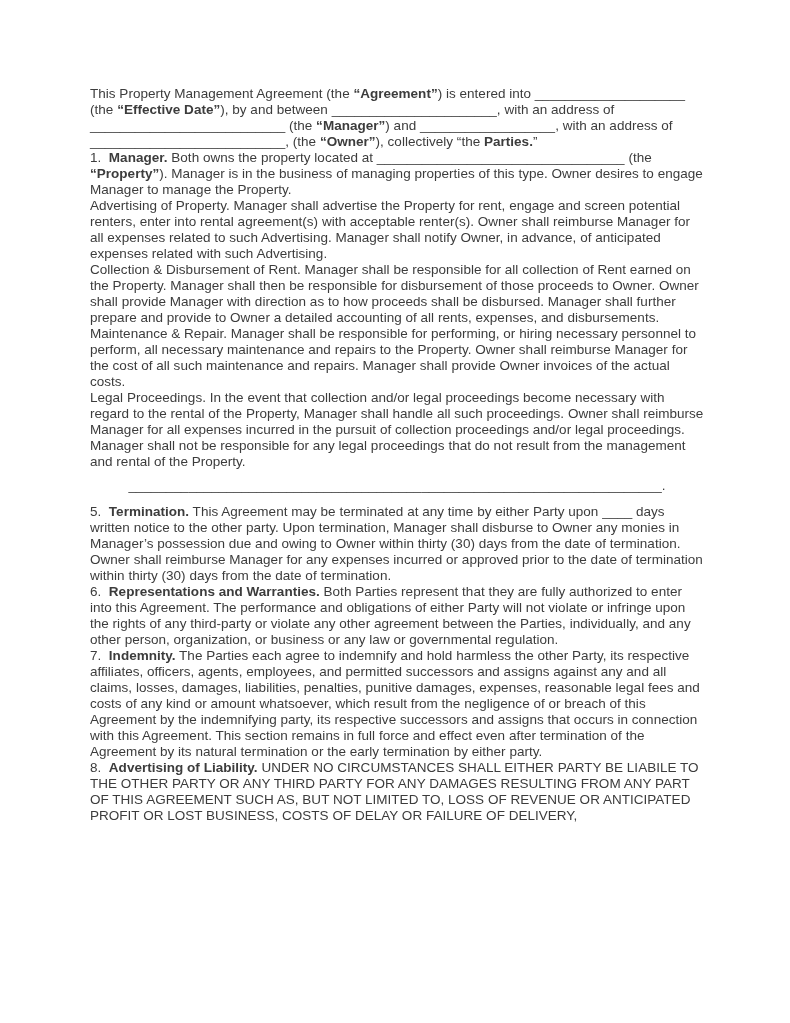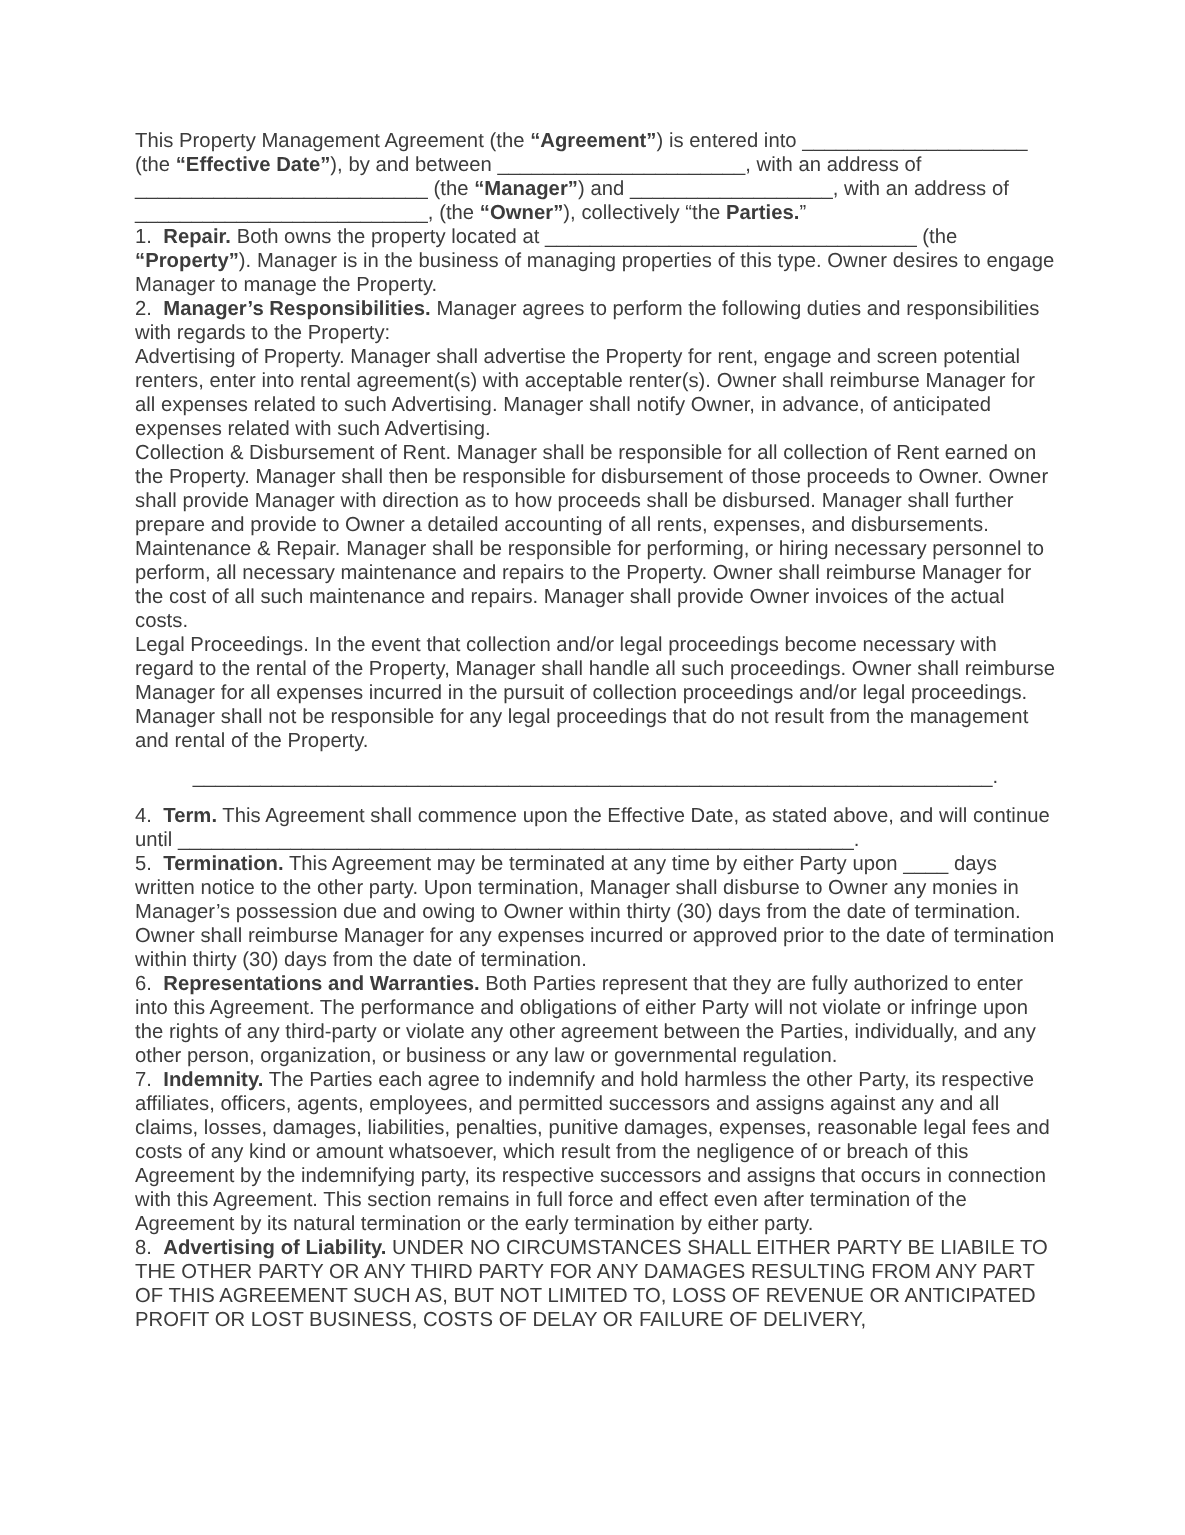--- a/index.html
+++ b/index.html
@@ -40,26 +40,24 @@
   .b { font-weight: bold; }
   .u { }
   .blank { letter-spacing: 0; }
 </style>
 </head>
 <body>
 
 <div class="page">
   <div class="doc">
       <p><span class="">This Property Management Agreement (the </span><span class="b">“Agreement”</span><span class="">) is entered into </span><span class=" blank">____________________</span><span class=""> (the </span><span class="b">“Effective Date”</span><span class="">), by and between </span><span class=" blank">______________________</span><span class="">, with an address of </span><span class=" blank">__________________________</span><span class=""> (the </span><span class="b">“Manager”</span><span class="">) and </span><span class=" blank">__________________</span><span class="">, with an address of </span><span class=" blank">__________________________</span><span class="">, (the </span><span class="b">“Owner”</span><span class="">), collectively “the </span><span class="b">Parties.</span><span class="">”</span></p>
-      <p><span class="">1.&nbsp; </span><span class="b">Repair.</span><span class=""> Both owns the property located at </span><span class=" blank">_________________________________</span><span class=""> (the </span><span class="b">“Property”</span><span class="">). Manager is in the business of managing properties of this type. Owner desires to engage Manager to manage the Property.</span></p>
-      <p><span class="">2.&nbsp; </span><span class="b">Manager’s Responsibilities.</span><span class=""> Manager agrees to perform the following duties and responsibilities with regards to the Property:</span></p>
+      <p><span class="">1.&nbsp; </span><span class="b">Manager.</span><span class=""> Both owns the property located at </span><span class=" blank">_________________________________</span><span class=""> (the </span><span class="b">“Property”</span><span class="">). Manager is in the business of managing properties of this type. Owner desires to engage Manager to manage the Property.</span></p>
       <p><span class="u">Advertising of Property.</span><span class=""> Manager shall advertise the Property for rent, engage and screen potential renters, enter into rental agreement(s) with acceptable renter(s). Owner shall reimburse Manager for all expenses related to such Advertising. Manager shall notify Owner, in advance, of anticipated expenses related with such Advertising.</span></p>
       <p><span class="u">Collection &amp; Disbursement of Rent.</span><span class=""> Manager shall be responsible for all collection of Rent earned on the Property. Manager shall then be responsible for disbursement of those proceeds to Owner. Owner shall provide Manager with direction as to how proceeds shall be disbursed. Manager shall further prepare and provide to Owner a detailed accounting of all rents, expenses, and disbursements.</span></p>
       <p><span class="u">Maintenance &amp; Repair.</span><span class=""> Manager shall be responsible for performing, or hiring necessary personnel to perform, all necessary maintenance and repairs to the Property. Owner shall reimburse Manager for the cost of all such maintenance and repairs. Manager shall provide Owner invoices of the actual costs.</span></p>
       <p><span class="u">Legal Proceedings.</span><span class=""> In the event that collection and/or legal proceedings become necessary with regard to the rental of the Property, Manager shall handle all such proceedings. Owner shall reimburse Manager for all expenses incurred in the pursuit of collection proceedings and/or legal proceedings. Manager shall not be responsible for any legal proceedings that do not result from the management and rental of the Property.</span></p>
       <p class="fill-line"><span class=" blank">_______________________________________________________________________</span><span class="">.</span></p>
-      <p><span class="">4.&nbsp; </span><span class="b">Term.</span><span class=""> This Agreement shall commence upon the Effective Date, as stated above, and will continue until </span><span class=" blank">____________________________________________________________</span><span class="">.</span></p>
       <p><span class="">5.&nbsp; </span><span class="b">Termination.</span><span class=""> This Agreement may be terminated at any time by either Party upon </span><span class=" blank">____</span><span class=""> days written notice to the other party. Upon termination, Manager shall disburse to Owner any monies in Manager’s possession due and owing to Owner within thirty (30) days from the date of termination. Owner shall reimburse Manager for any expenses incurred or approved prior to the date of termination within thirty (30) days from the date of termination.</span></p>
       <p><span class="">6.&nbsp; </span><span class="b">Representations and Warranties.</span><span class=""> Both Parties represent that they are fully authorized to enter into this Agreement. The performance and obligations of either Party will not violate or infringe upon the rights of any third-party or violate any other agreement between the Parties, individually, and any other person, organization, or business or any law or governmental regulation.</span></p>
       <p><span class="">7.&nbsp; </span><span class="b">Indemnity.</span><span class=""> The Parties each agree to indemnify and hold harmless the other Party, its respective affiliates, officers, agents, employees, and permitted successors and assigns against any and all claims, losses, damages, liabilities, penalties, punitive damages, expenses, reasonable legal fees and costs of any kind or amount whatsoever, which result from the negligence of or breach of this Agreement by the indemnifying party, its respective successors and assigns that occurs in connection with this Agreement. This section remains in full force and effect even after termination of the Agreement by its natural termination or the early termination by either party.</span></p>
       <p><span class="">8.&nbsp; </span><span class="b">Advertising of Liability.</span><span class=""> UNDER NO CIRCUMSTANCES SHALL EITHER PARTY BE LIABILE TO THE OTHER PARTY OR ANY THIRD PARTY FOR ANY DAMAGES RESULTING FROM ANY PART OF THIS AGREEMENT SUCH AS, BUT NOT LIMITED TO, LOSS OF REVENUE OR ANTICIPATED PROFIT OR LOST BUSINESS, COSTS OF DELAY OR FAILURE OF DELIVERY,</span></p>
     </div>
 </div>
 
 </body></html>

